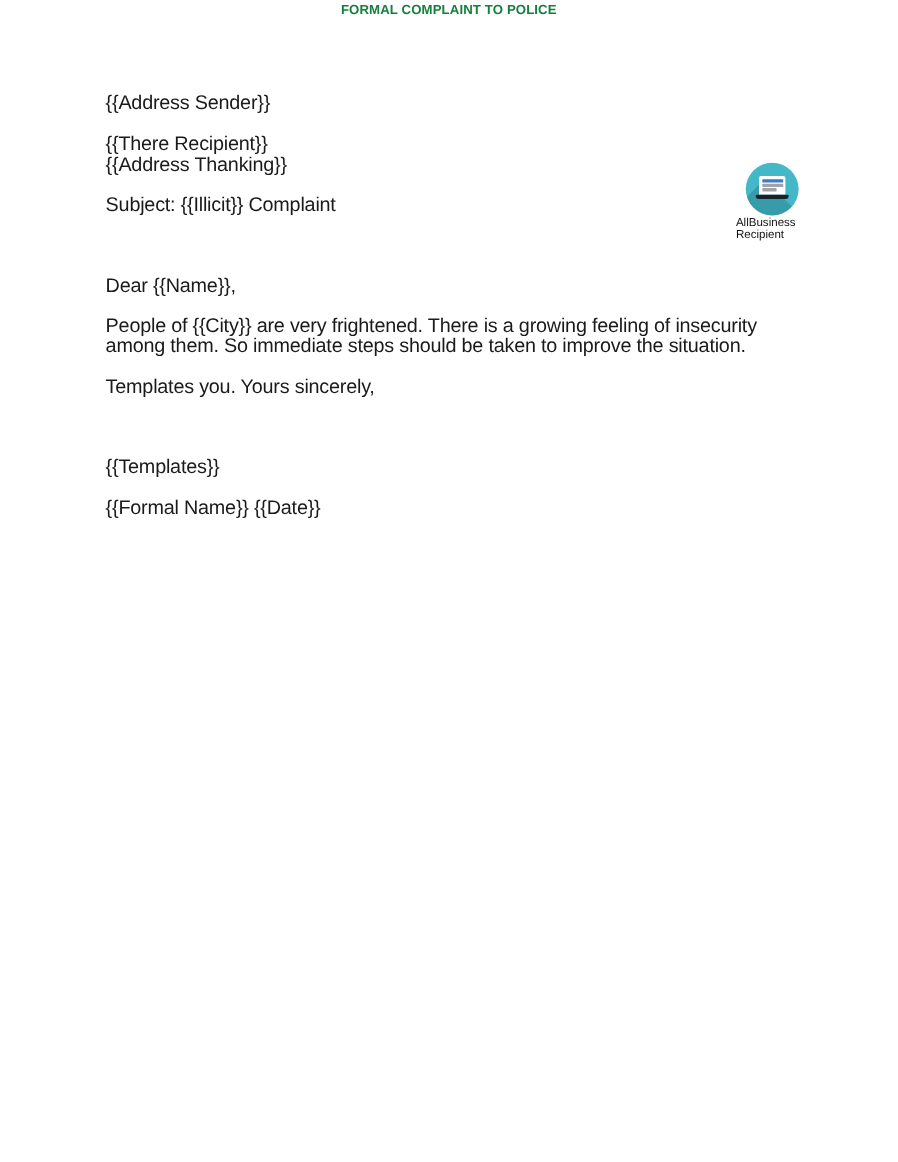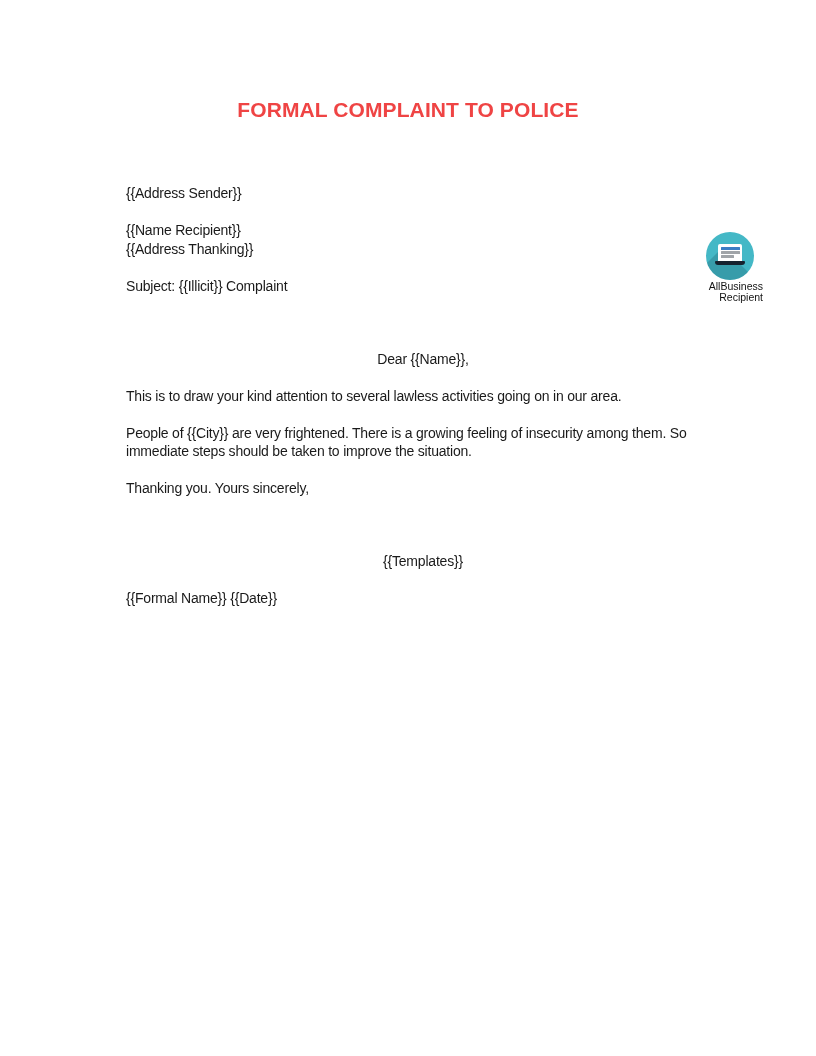--- a/index.html
+++ b/index.html
@@ -13,47 +13,44 @@
     overflow: hidden;
   }
   .page {
     position: relative;
     width: 816px;
     height: 1056px;
     padding: 0 96px;
     background: #ffffff;
   }
   .doc-title {
-    margin-top: 100px;
-    font-size: 21px;
+    font-size: 12px;
     line-height: 19px;
     font-weight: bold;
     text-align: center;
-    color: #ef4444;
+    color: #15803d;
     letter-spacing: 0.1px;
   }
   p, .para {
-    font-size: 14px;
+    font-size: 18px;
     line-height: 18.5px;
     letter-spacing: -0.2px;
     margin-top: 18.5px;
-    margin-left: 30px;
   }
   .first-para { margin-top: 65px; }
-  .gap-large { margin-top: 54.5px; text-align: center; }
+  .gap-large { margin-top: 54.5px; }
   .bold { font-weight: normal; }
 
   
   .logo {
     position: absolute;
-    top: 132px;
+    top: 148px;
     left: 669px;
     width: 66px;
-    text-align: right;
-    margin-left: 28px;
+    text-align: left;
   }
   .logo-circle {
     position: relative;
     width: 48px;
     height: 48px;
     margin: 0 auto;
     border-radius: 50%;
     background: #44b8c6;
     overflow: hidden;
   }
@@ -122,32 +119,31 @@
     <div class="logo-text">
       <div>AllBusiness</div>
       <div>Recipient</div>
     </div>
   </div>
 
   <p class="first-para">{{Address Sender}}</p>
 
 
   <p>
-    <span>{{Name Recipient}}</span><br>
+    <span>{{There Recipient}}</span><br>
     <span>{{Address Thanking}}</span>
   </p>
 
   <p><span class="bold">Subject</span><span>: {{Illicit}} Complaint</span></p>
 
   <p class="gap-large">Dear {{Name}},</p>
 
-  <p>This is to draw your kind attention to several lawless activities going on in our area.</p>
 
 
   <p>People of {{City}} are very frightened. There is a growing feeling of insecurity among them. So immediate steps should be taken to improve the situation.</p>
 
-  <p>Thanking you. Yours sincerely,</p>
+  <p>Templates you. Yours sincerely,</p>
 
   <p class="gap-large">{{Templates}}</p>
 
   <p>{{Formal Name}} {{Date}}</p>
 
 </div>
 
 </body></html>

